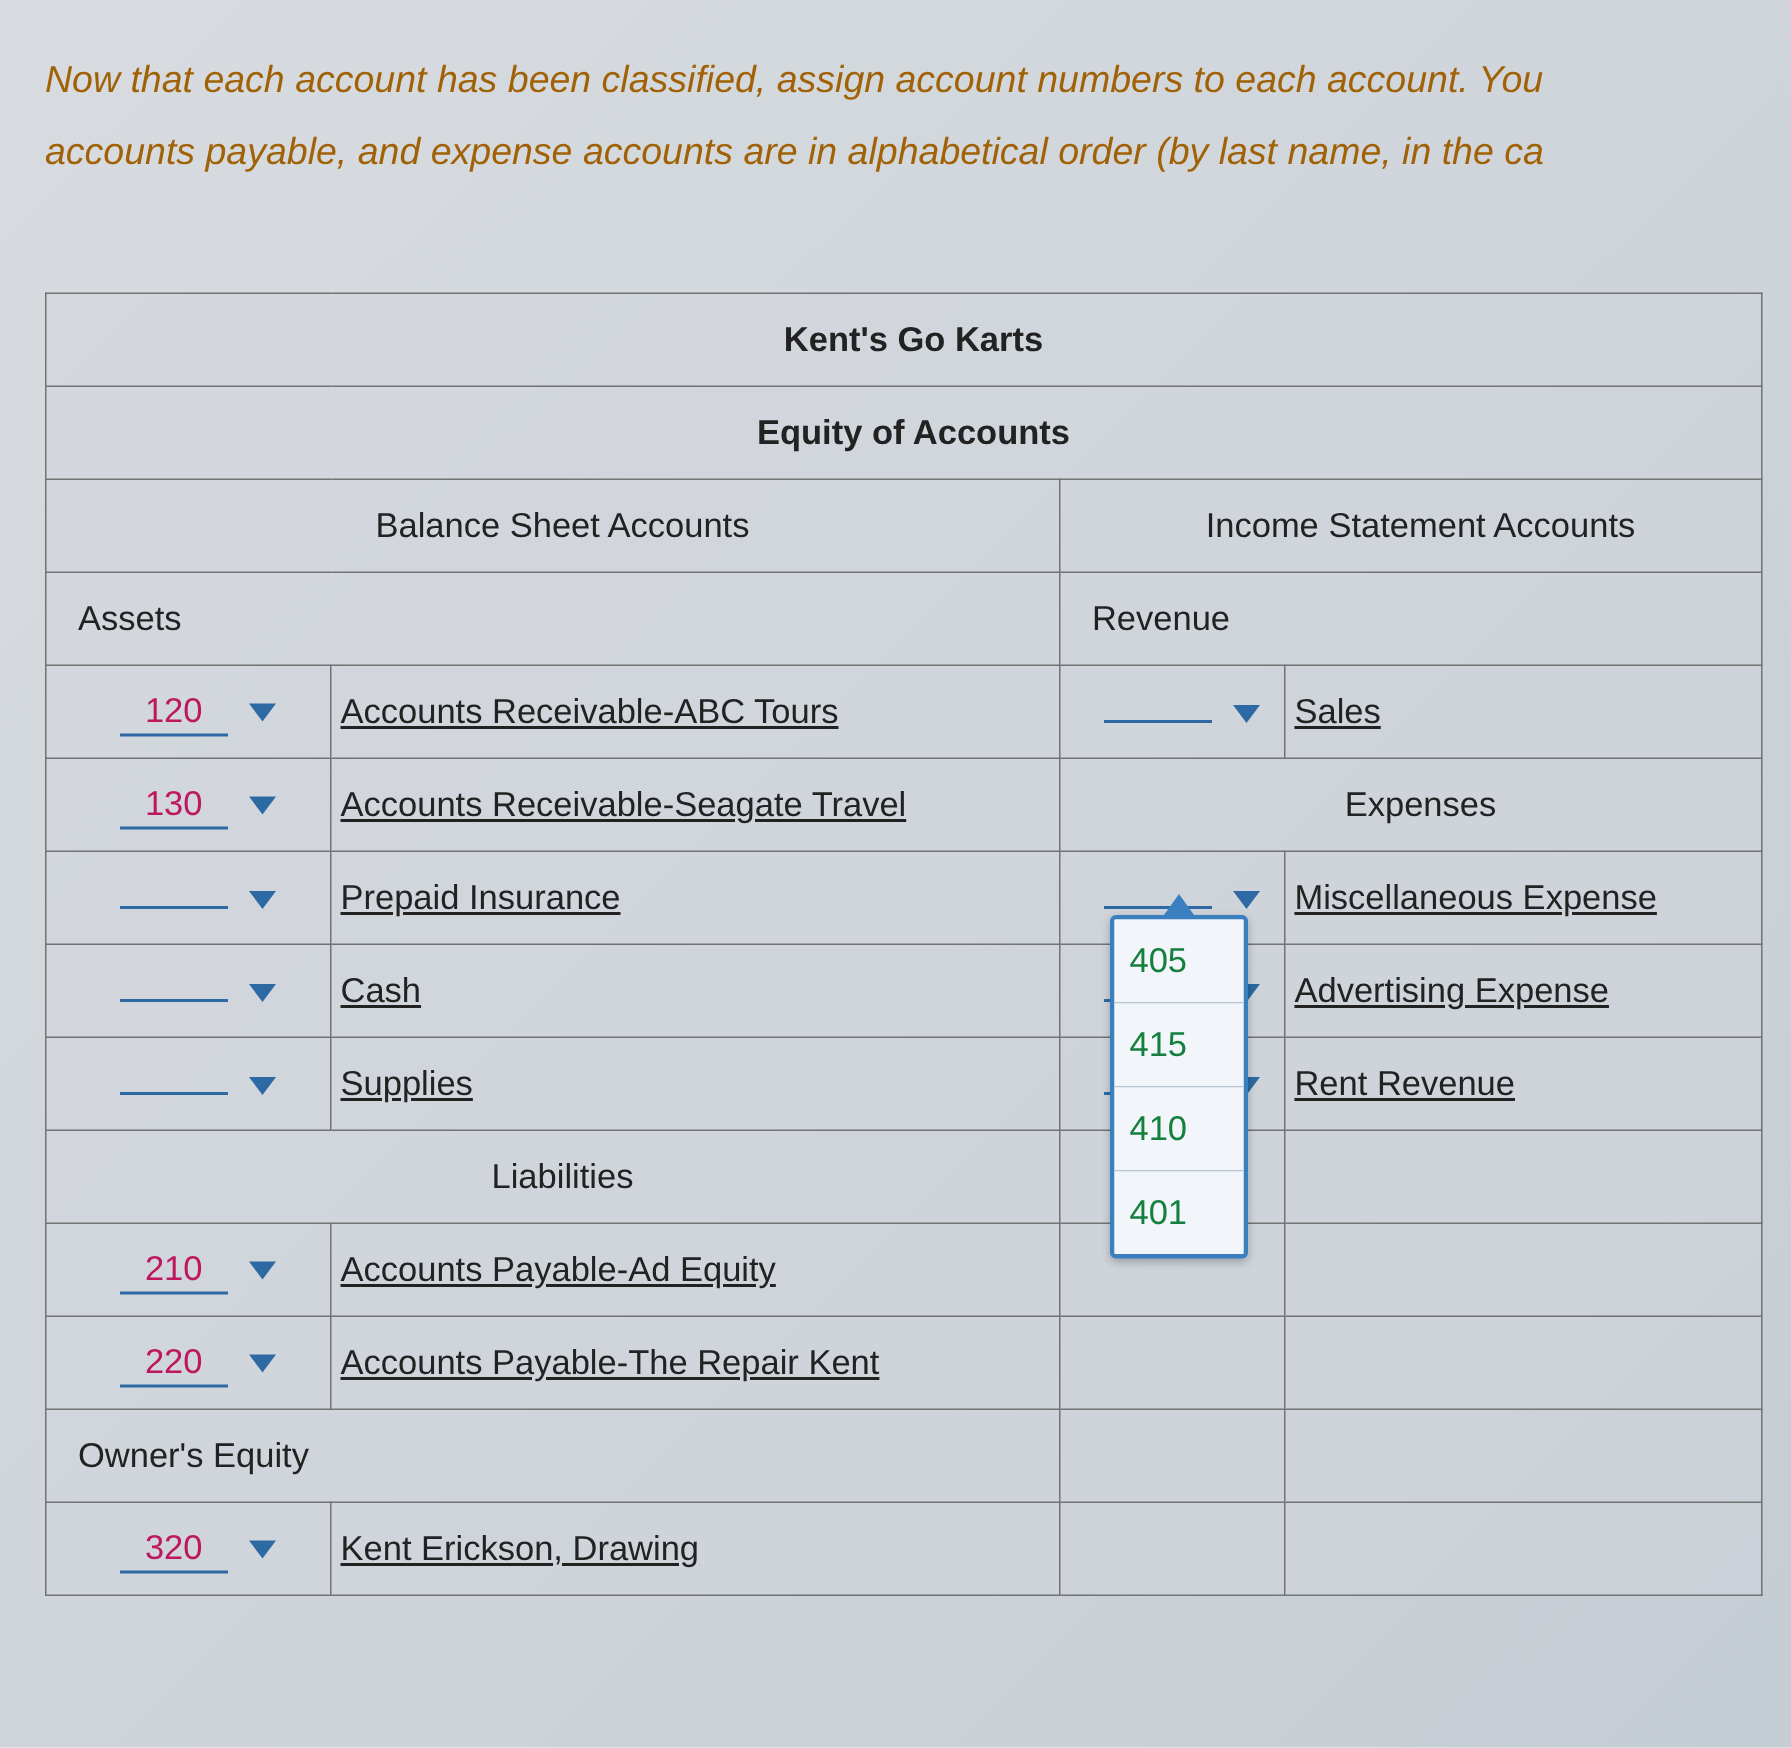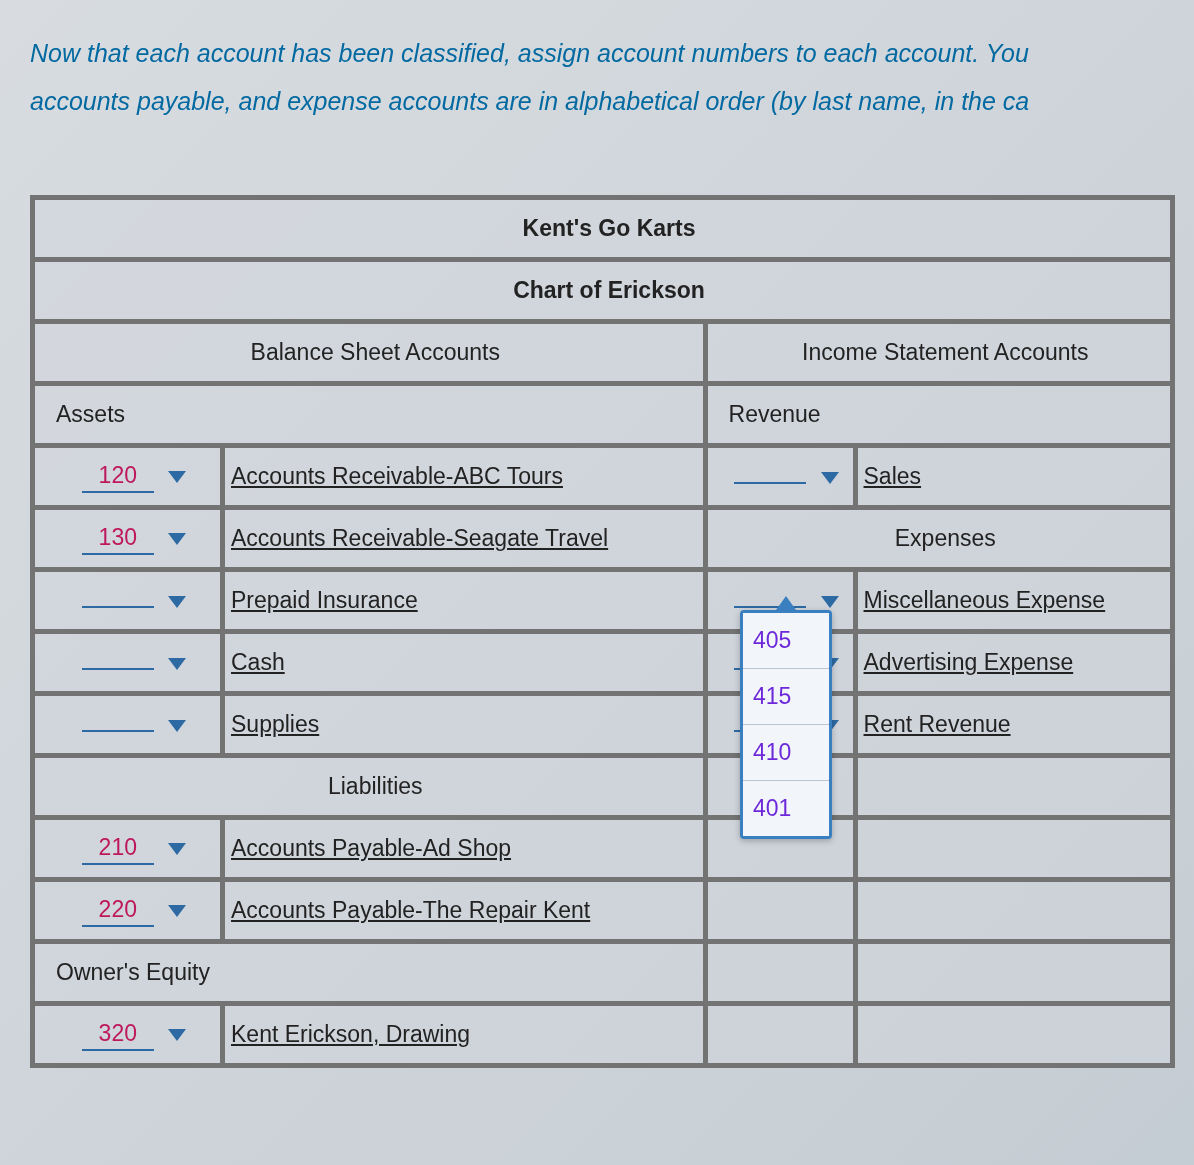--- a/index.html
+++ b/index.html
@@ -9,35 +9,35 @@
     background: linear-gradient(135deg, #d8dce0 0%, #c5cdd4 100%);
     font-family: Arial, Helvetica, sans-serif;
     width: 1194px;
     height: 1165px;
     overflow: hidden;
     position: relative;
   }
   .instructions {
     padding: 30px 30px 10px 30px;
     font-style: italic;
-    color: #0369a1;
+    color: #a16207;
     font-size: 25px;
     line-height: 1.9;
   }
   .coa-outer {
     margin: 60px 0 0 30px;
     width: 1145px;
   }
   table.coa {
     border-collapse: collapse;
     width: 100%;
     background: rgba(210,214,220,0.55);
   }
   table.coa td, table.coa th {
-    border: 5px solid #737373;
+    border: 1px solid #737373;
     padding: 10px 8px 10px 21px;
     font-size: 23px;
     color: #222;
     vertical-align: middle;
     height: 62px;
   }
   .title-row td {
     text-align: center;
     font-weight: bold;
     font-size: 25px;
@@ -89,21 +89,21 @@
     cursor: pointer;
   }
   
   .dd-popup {
     position: absolute;
     background: #eaf1f7;
     border: 3px solid #3a7fbf;
     border-radius: 4px;
     box-shadow: 0 2px 6px rgba(0,0,0,0.25);
     font-size: 23px;
-    color: #6d28d9;
+    color: #15803d;
     z-index: 50;
     width: 92px;
   }
   .dd-popup::before {
     content: "";
     position: absolute;
     top: -17px;
     left: 50%;
     margin-left: -10px;
     border-left: 10px solid transparent;
@@ -128,21 +128,21 @@
 </div>
 
 <div class="coa-outer">
 <table class="coa">
 
   <tbody>
         <tr class="title-row">
     <td colspan="4">Kent's Go Karts</td>
   </tr>
   <tr class="title-row">
-    <td colspan="4">Chart of Erickson</td>
+    <td colspan="4">Equity of Accounts</td>
   </tr>
 
   <tr class="section-row">
     <td colspan="2">Balance Sheet Accounts</td>
     <td colspan="2">Income Statement Accounts</td>
   </tr>
 
   <tr class="subhead">
     <td colspan="2">Assets</td>
     <td colspan="2">Revenue</td>
@@ -213,21 +213,21 @@
     <td class="subhead" colspan="2" style="text-align:center">Liabilities</td>
     <td class="num-cell-r"></td>
     <td></td>
   </tr>
 
   <tr>
     <td class="num-cell">
       <span class="num-input">210</span>
       <span class="dd-icon"></span>
     </td>
-    <td class="acct-cell">Accounts Payable-Ad Shop</td>
+    <td class="acct-cell">Accounts Payable-Ad Equity</td>
     <td class="num-cell-r"></td>
     <td></td>
   </tr>
 
   <tr>
     <td class="num-cell">
       <span class="num-input">220</span>
       <span class="dd-icon"></span>
     </td>
     <td class="acct-cell">Accounts Payable-The Repair Kent</td>

